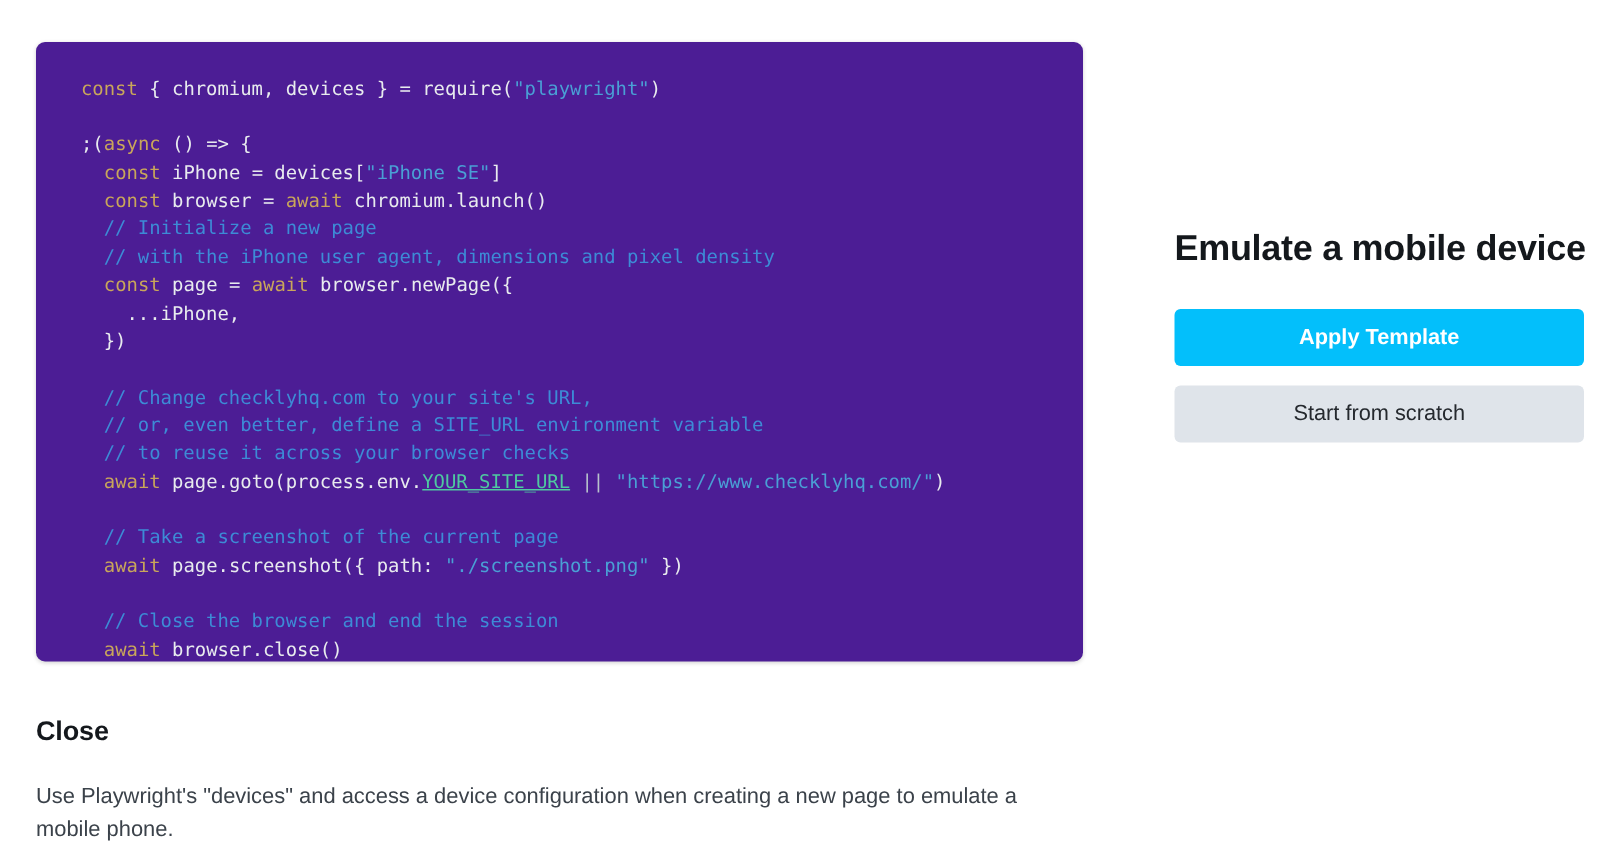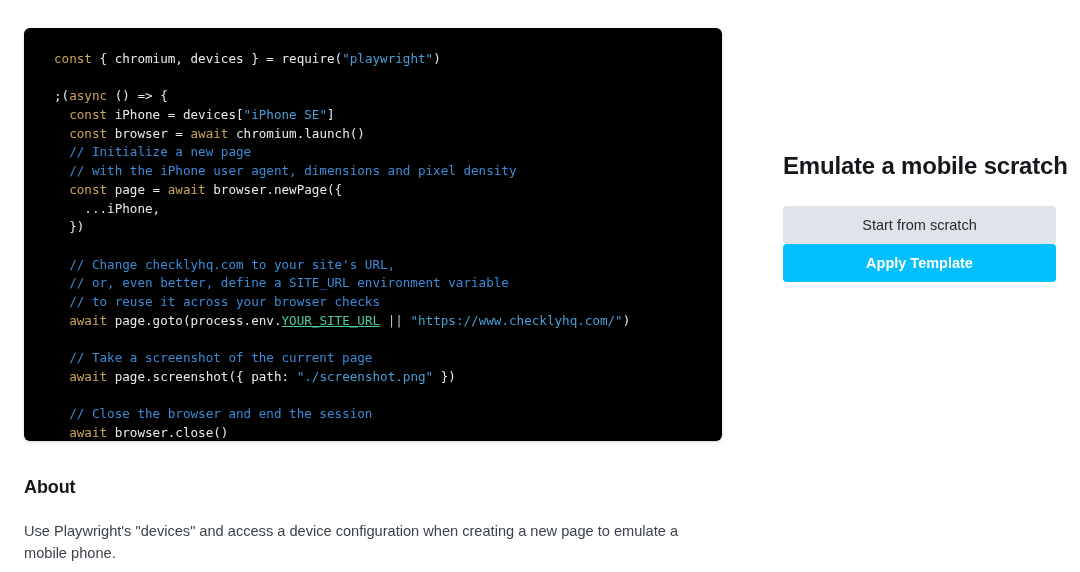--- a/index.html
+++ b/index.html
@@ -21,21 +21,21 @@
     background: #ffffff;
   }
 
   
   .editor {
     position: absolute;
     left: 24px;
     top: 28px;
     width: 698px;
     height: 413px;
-    background: #000000;
+    background: #4c1d95;
     border-radius: 6px;
     overflow: hidden;
     box-shadow: 0 1px 3px rgba(0,0,0,0.18);
   }
   .editor-inner {
     padding: 22px 0 0 30px;
     font-family: "DejaVu Sans Mono", "Liberation Mono", monospace;
     font-size: 12.6px;
     line-height: 18.7px;
     color: #e6e9ec;
@@ -118,23 +118,23 @@
 </head>
 <body>
 
 <div class="page">
 
   <div class="editor">
     <div class="editor-inner" id="code-root"><div class="code-line"><span class="t-kw">const</span><span class="t-pln"> { chromium, devices } = </span><span class="t-pln">require(</span><span class="t-str">"playwright"</span><span class="t-pln">)</span></div><div class="code-line blank">&nbsp;</div><div class="code-line"><span class="t-pln">;(</span><span class="t-kw">async</span><span class="t-pln"> () =&gt; {</span></div><div class="code-line"><span class="t-pln">  </span><span class="t-kw">const</span><span class="t-pln"> iPhone = devices[</span><span class="t-str">"iPhone SE"</span><span class="t-pln">]</span></div><div class="code-line"><span class="t-pln">  </span><span class="t-kw">const</span><span class="t-pln"> browser = </span><span class="t-kw">await</span><span class="t-pln"> chromium.launch()</span></div><div class="code-line"><span class="t-cmt">  // Initialize a new page</span></div><div class="code-line"><span class="t-cmt">  // with the iPhone user agent, dimensions and pixel density</span></div><div class="code-line"><span class="t-pln">  </span><span class="t-kw">const</span><span class="t-pln"> page = </span><span class="t-kw">await</span><span class="t-pln"> browser.newPage({</span></div><div class="code-line"><span class="t-pln">    ...iPhone,</span></div><div class="code-line"><span class="t-pln">  })</span></div><div class="code-line blank">&nbsp;</div><div class="code-line"><span class="t-cmt">  // Change checklyhq.com to your site's URL,</span></div><div class="code-line"><span class="t-cmt">  // or, even better, define a SITE_URL environment variable</span></div><div class="code-line"><span class="t-cmt">  // to reuse it across your browser checks</span></div><div class="code-line"><span class="t-pln">  </span><span class="t-kw">await</span><span class="t-pln"> page.goto(process.env.</span><span class="t-var">YOUR_SITE_URL</span><span class="t-op"> || </span><span class="t-str">"https://www.checklyhq.com/"</span><span class="t-pln">)</span></div><div class="code-line blank">&nbsp;</div><div class="code-line"><span class="t-cmt">  // Take a screenshot of the current page</span></div><div class="code-line"><span class="t-pln">  </span><span class="t-kw">await</span><span class="t-pln"> page.screenshot({ path: </span><span class="t-str">"./screenshot.png"</span><span class="t-pln"> })</span></div><div class="code-line blank">&nbsp;</div><div class="code-line"><span class="t-cmt">  // Close the browser and end the session</span></div><div class="code-line"><span class="t-pln">  </span><span class="t-kw">await</span><span class="t-pln"> browser.close()</span></div></div>
   </div>
 
   <div class="side">
-    <h1 class="side-title">Emulate a mobile scratch</h1>
+    <h1 class="side-title">Emulate a mobile device</h1>
+    <button class="btn btn-primary">Apply Template</button>
     <button class="btn btn-secondary">Start from scratch</button>
-    <button class="btn btn-primary">Apply Template</button>
   </div>
 
   <div class="about">
-    <h2 class="about-title">About</h2>
+    <h2 class="about-title">Close</h2>
     <p class="about-body">Use Playwright's "devices" and access a device configuration when creating a new page to emulate a mobile phone.</p>
   </div>
 
 </div>
 
 </body></html>

